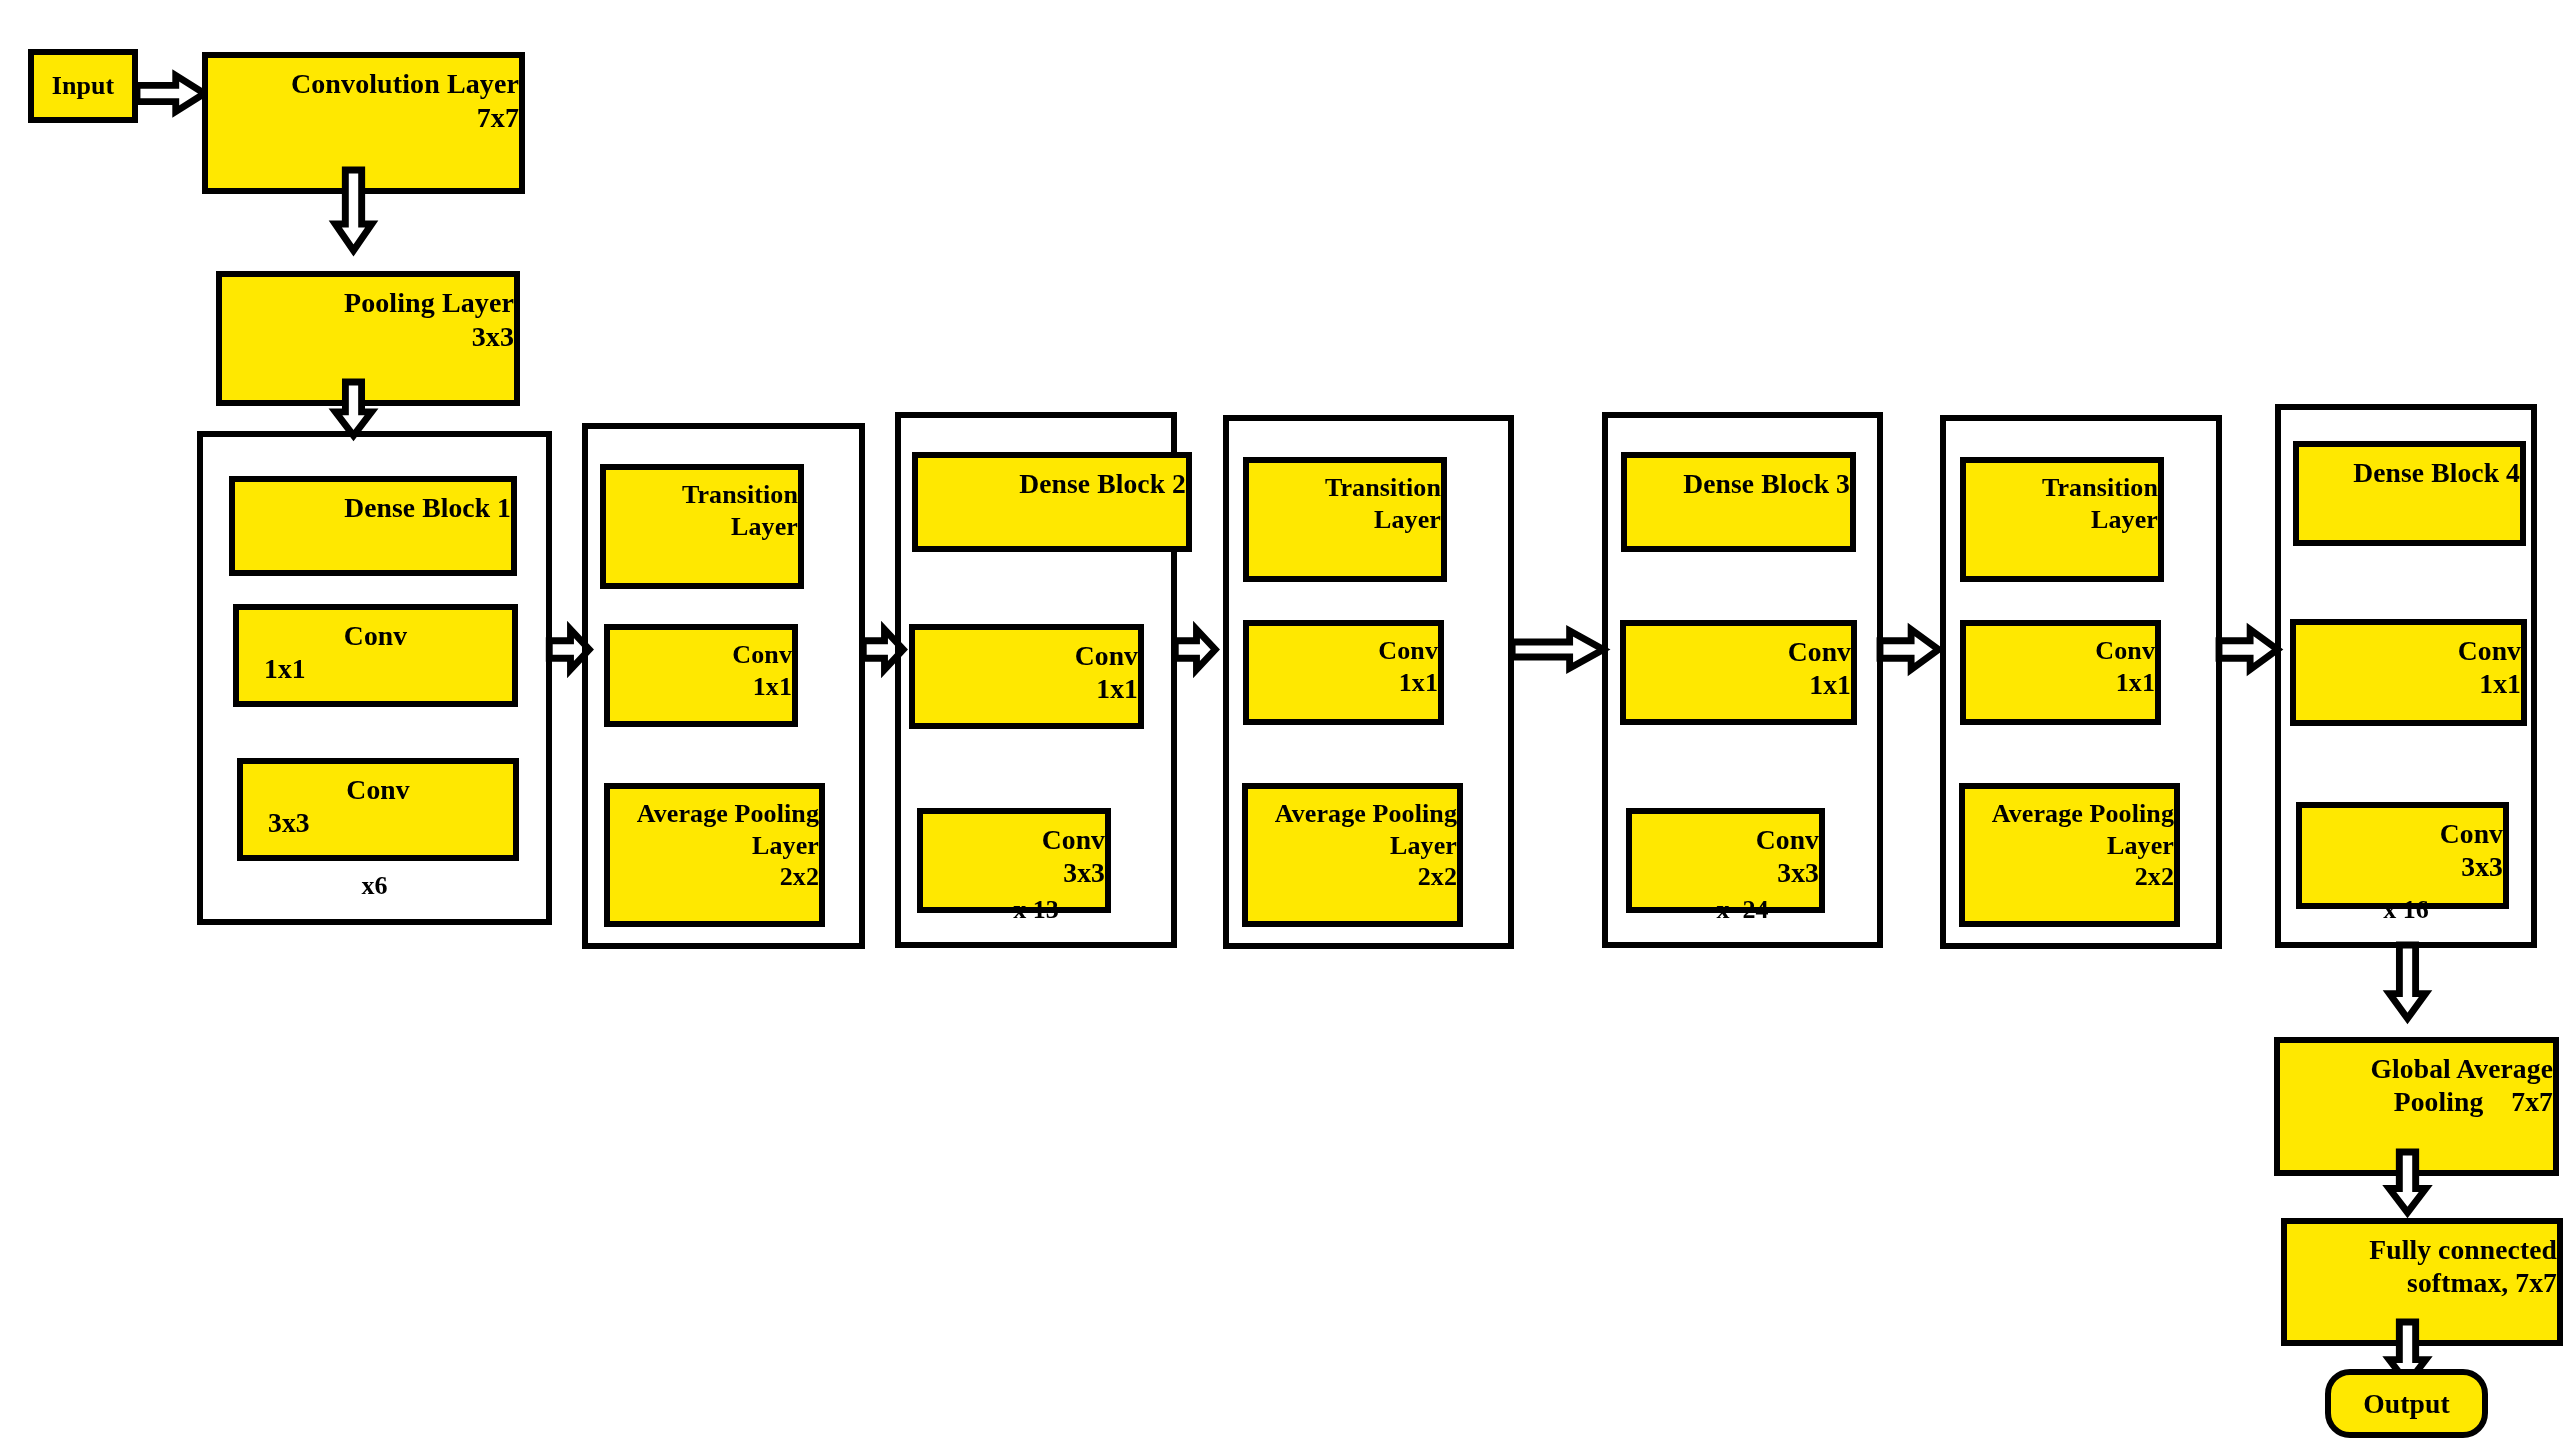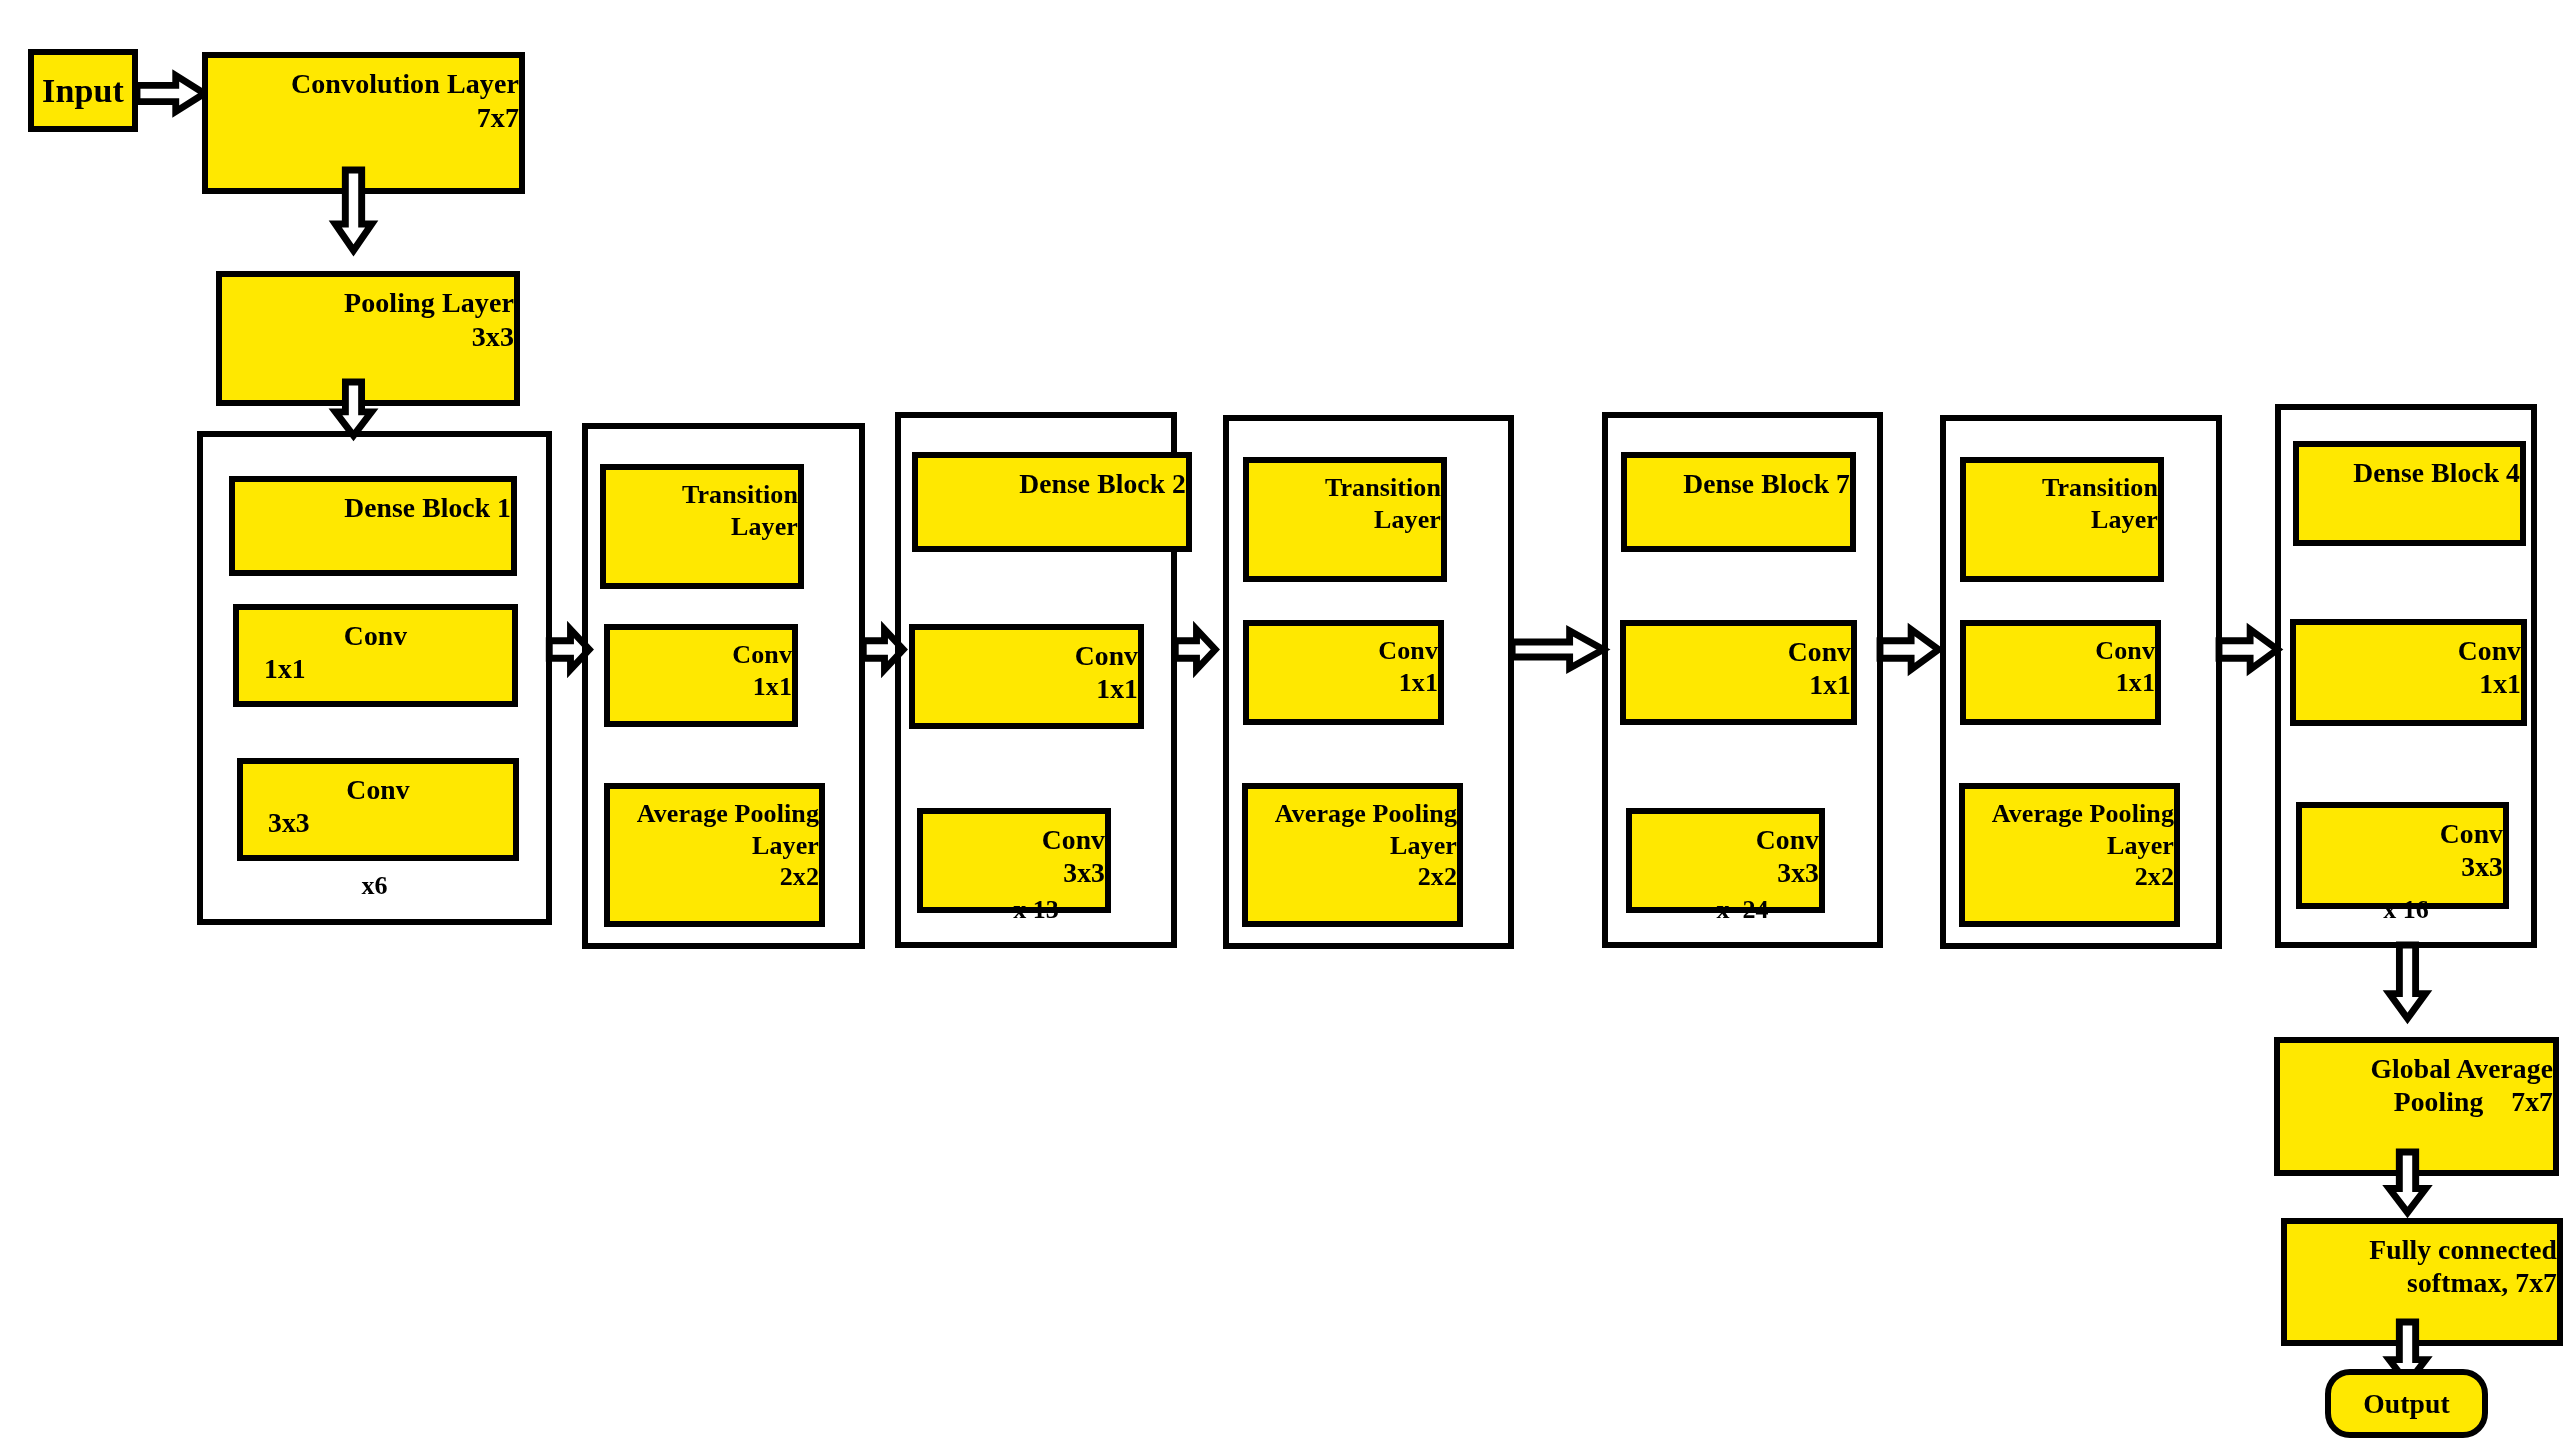--- a/index.html
+++ b/index.html
@@ -54,21 +54,21 @@
 
   
   .arrow { position: absolute; }
   .arrow svg { display: block; overflow: visible; }
 </style>
 </head>
 <body>
 
 <div id="canvas">
 
-  <div class="ybox pad-ci" style="left:28px; top:49px; width:110px; height:83px; font-size:34px;align-items:center;">
+  <div class="ybox pad-ci" style="left:28px; top:49px; width:110px; height:74px; font-size:26px;align-items:center;">
     <div>
         <span class="ln">Input</span>
       </div>
   </div>
 
   <div class="arrow" style="left:137px; top:74px; width:70px; height:39px;">
     <svg width="70" height="39" viewBox="0 0 112 62">
       <polygon points="0,18 62,18 62,2 108,31 62,60 62,44 0,44" fill="#ffffff" stroke="#000000" stroke-width="11"></polygon>
     </svg>
   </div>
@@ -187,21 +187,21 @@
 
   <div class="arrow" style="left:1512px; top:627px; width:94px; height:45px;">
     <svg width="94" height="45" viewBox="0 0 150 72">
       <polygon points="0,24 92,24 92,6 146,36 92,66 92,48 0,48" fill="#ffffff" stroke="#000000" stroke-width="11"></polygon>
     </svg>
   </div>
 
   <div class="group" style="left:1602px; top:412px; width:281px; height:536px;"></div>
 
   <div class="ybox pad-l" style="left:1621px; top:432px; width:235px; height:100px; font-size:27.6px;">
-    <span class="ln">Dense Block 7</span>
+    <span class="ln">Dense Block 3</span>
   </div>
 
   <div class="ybox pad-l" style="left:1620px; top:600px; width:237px; height:105px; font-size:27.6px; padding-left:25px;">
     <span class="ln">Conv</span>
     <span class="ln">1x1</span>
   </div>
 
   <div class="ybox pad-l" style="left:1626px; top:788px; width:199px; height:105px; font-size:27.6px; padding-left:25px;">
     <span class="ln">Conv</span>
     <span class="ln">3x3</span>

